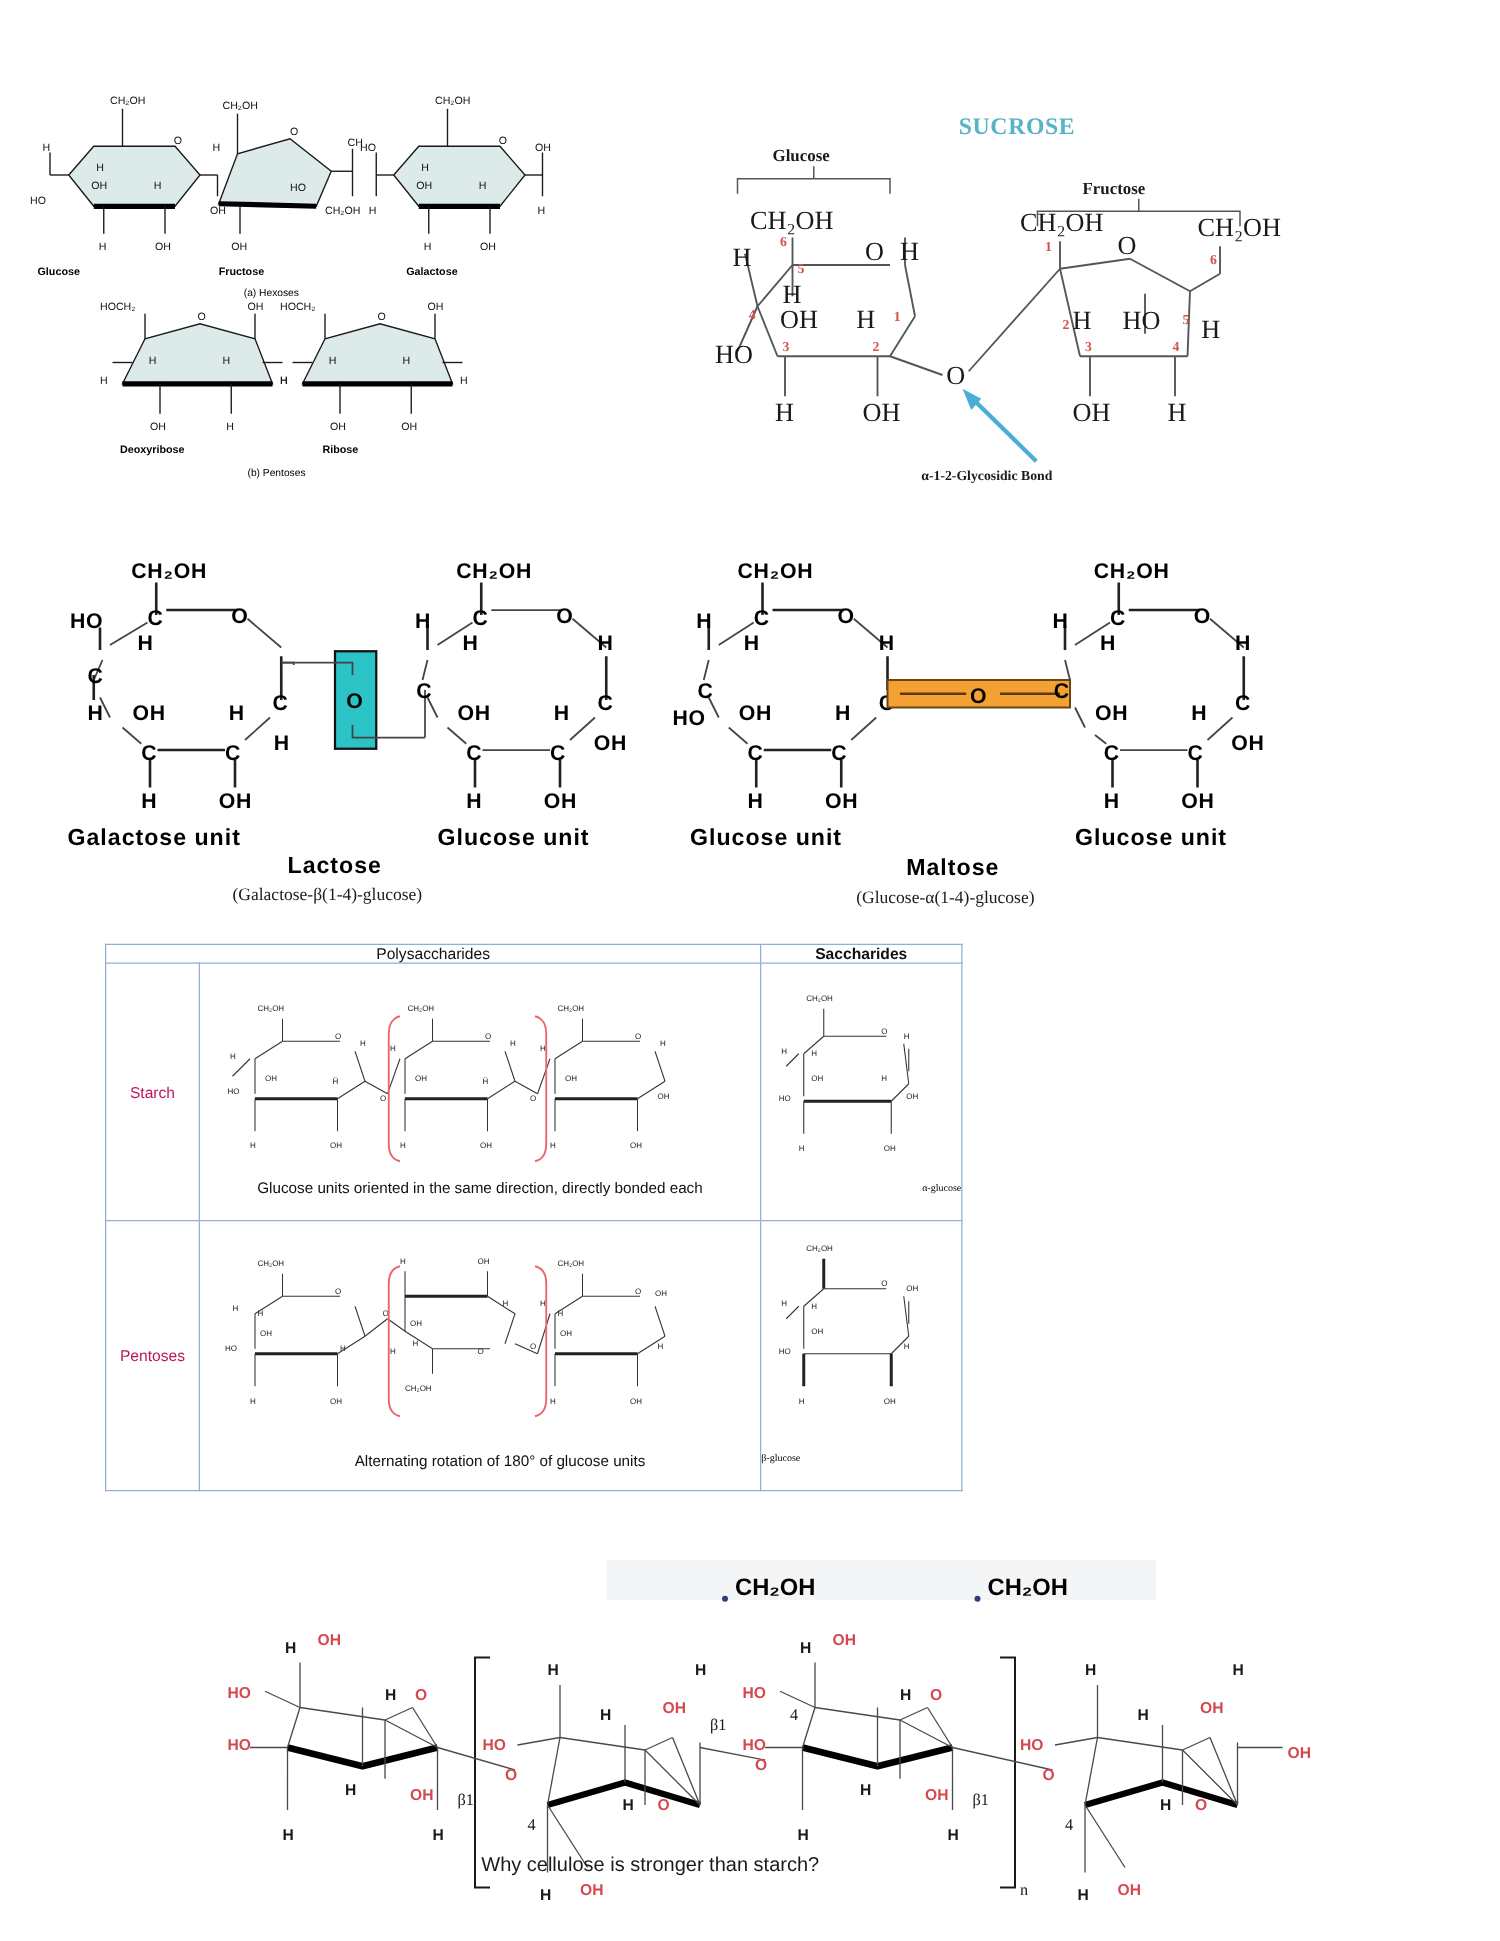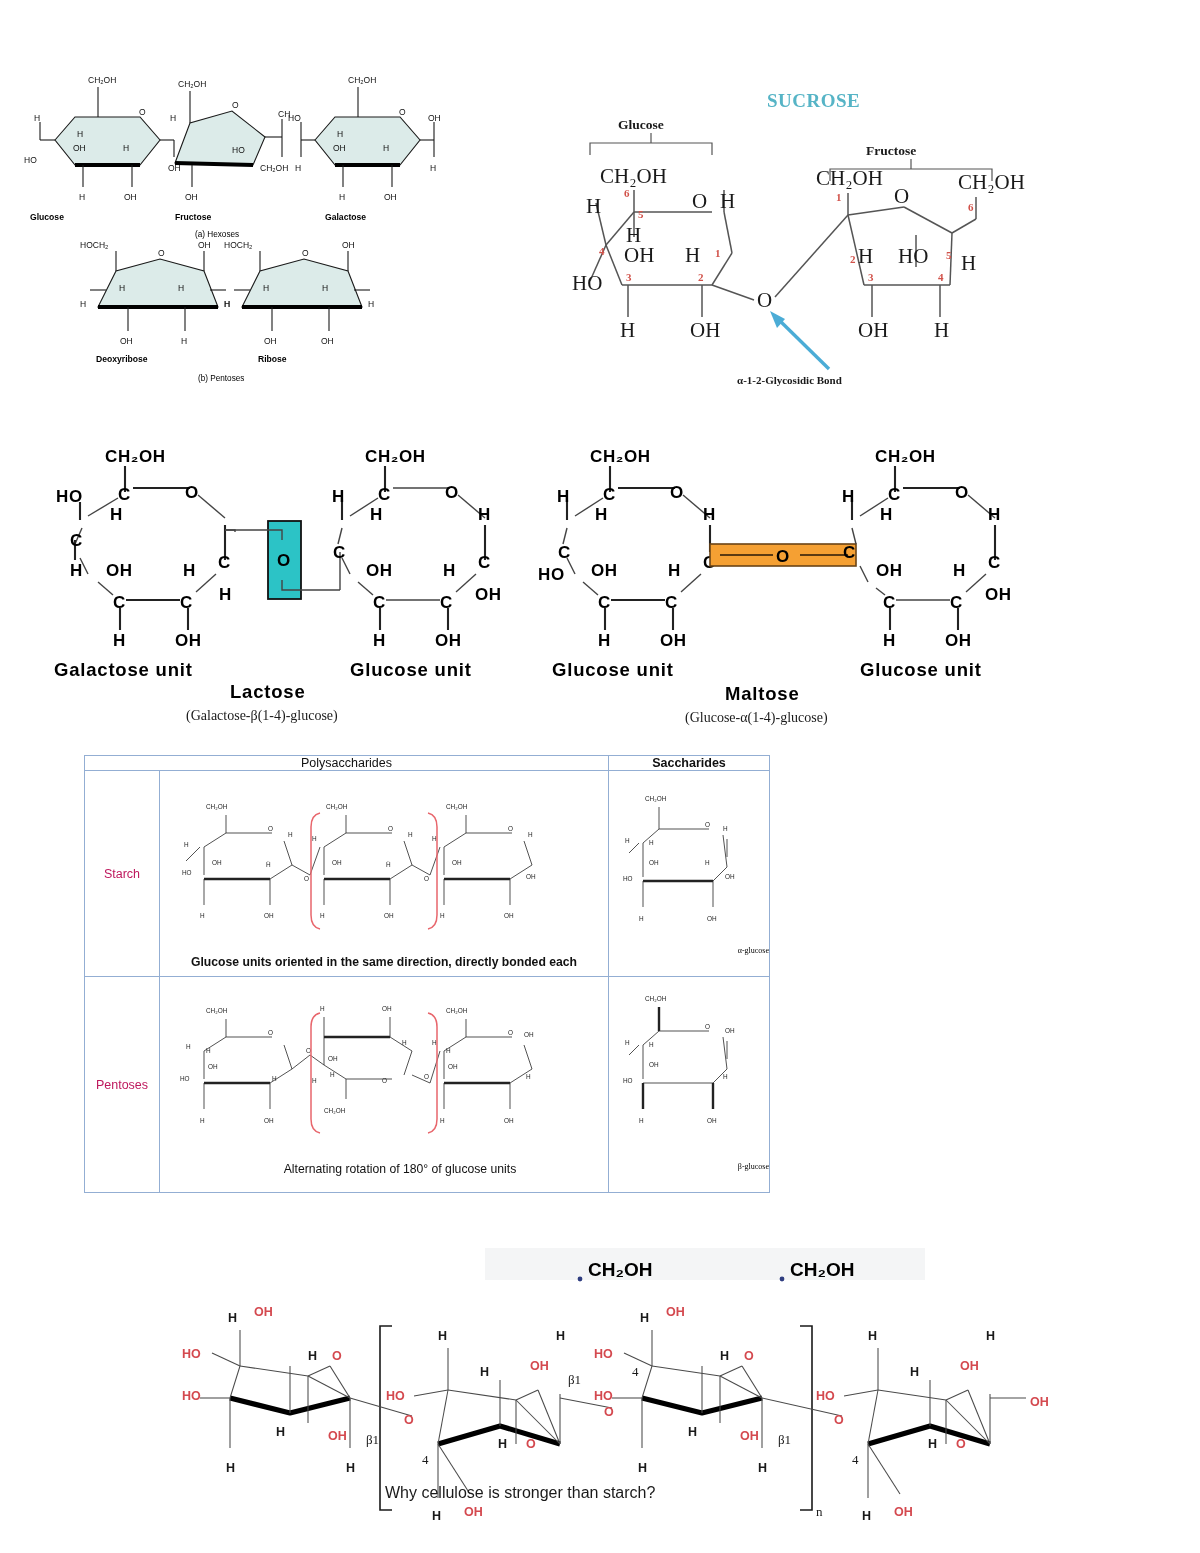--- a/index.html
+++ b/index.html
@@ -501,21 +501,21 @@
               <text class="tinyAtom" x="368" y="62">H</text>
               <text class="tinyAtom" x="292" y="90">OH</text>
               <text class="tinyAtom" x="366" y="104">OH</text>
               <text class="tinyAtom" x="280" y="143">H</text>
               <text class="tinyAtom" x="344" y="143">OH</text>
 
               <path class="redBrk" d="M160,38 Q151,40 151,52 L151,140 Q151,152 160,154"></path>
               <path class="redBrk" d="M268,38 Q277,40 277,52 L277,140 Q277,152 268,154"></path>
             </g>
           </svg>
-          <div class="capTxt" style="position:absolute;left:0;top:184px;width:448px;font-weight:bold;">Glucose units oriented in the same direction,  directly bonded each</div>
+          <div class="capTxt" style="position:absolute;left:0;top:172px;width:448px;">Glucose units oriented in the same direction,  directly bonded each</div>
         </div>
       </td>
       <td>
         <div style="position:relative;width:160px;height:205px;">
           <svg width="160" height="160" viewBox="0 0 160 160" style="position:absolute;left:0;top:12px;">
             <path class="tinyBond" d="M50,46 L50,24"></path>
             <path class="tinyBond" d="M50,46 L100,46"></path>
             <path class="tinyBond" d="M50,46 L34,60"></path>
             <path class="tinyBond" d="M34,60 L34,94"></path>
             <path class="tinyFat" d="M34,98 L104,98"></path>
@@ -637,21 +637,21 @@
             <text class="tinyAtom" x="96" y="42">O</text>
             <text class="tinyAtom" x="16" y="58">H</text>
             <text class="tinyAtom" x="116" y="46">OH</text>
             <text class="tinyAtom" x="40" y="60">H</text>
             <text class="tinyAtom" x="40" y="80">OH</text>
             <text class="tinyAtom" x="14" y="96">HO</text>
             <text class="tinyAtom" x="114" y="92">H</text>
             <text class="tinyAtom" x="30" y="136">H</text>
             <text class="tinyAtom" x="98" y="136">OH</text>
           </svg>
-          <div class="tinyName" style="position:absolute;left:0;top:185px;width:160px;text-align:right;
+          <div class="tinyName" style="position:absolute;left:0;top:185px;width:160px;text-align:left;
                       font-size:8px;">β-glucose</div>
         </div>
       </td>
     </tr>
   </tbody>
     </table>
 </div>
 
 <div class="abs graystrip" style="left:485px;top:1248px;width:440px;height:32px;"></div>
 

